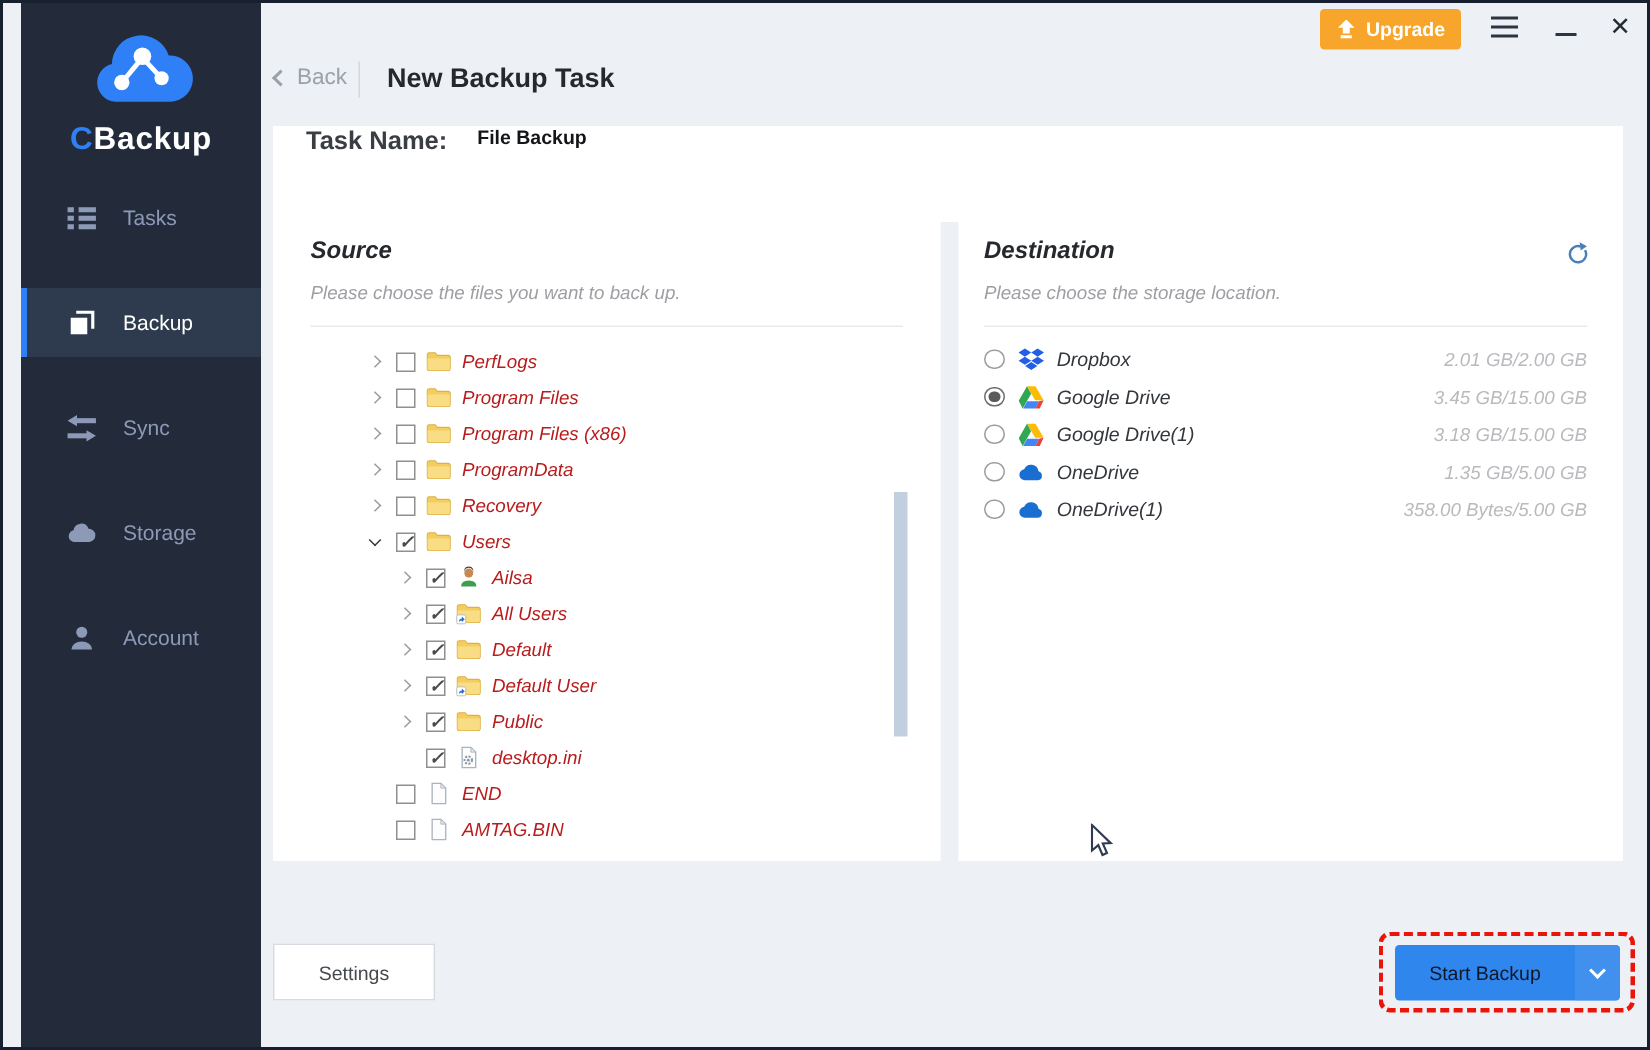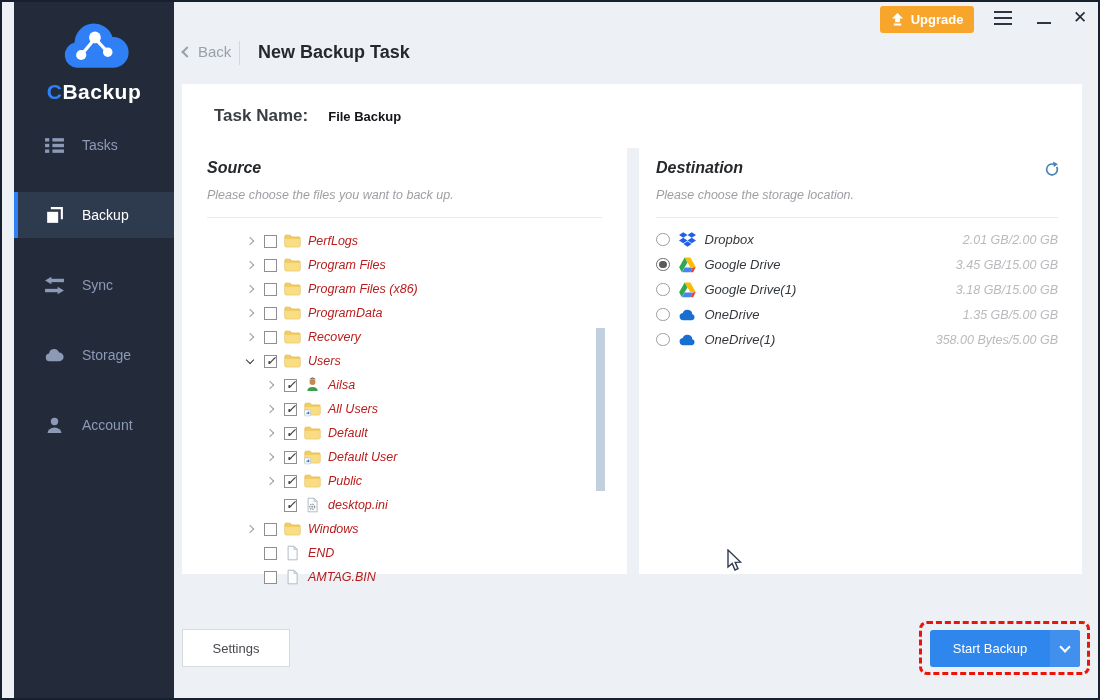--- a/index.html
+++ b/index.html
@@ -26,21 +26,21 @@
   .hdiv { position:absolute; left:237px; top:39px; width:1px; height:24px; background:#d4d8dd; }
   .page-title { position:absolute; left:256px; top:40px; font-size:18px; font-weight:bold; color:#25282c; }
   .upgrade { position:absolute; left:838px; top:4px; width:94px; height:27px; background:#f7a52b; border:none; border-radius:3px; color:#fff; font-size:13px; font-weight:bold; display:flex; align-items:center; justify-content:center; gap:7px; cursor:pointer; font-family:inherit;margin-left:40px; }
   .upgrade svg { width:13px; height:13px; }
   .wctl { position:absolute; cursor:pointer; }
   .hamburger { left:992px; top:9px; width:18px; }
   .hamburger div { height:2px; background:#2c3642; margin-bottom:4px; }
   .minimize { left:1035px; top:20px; width:14px; height:2px; background:#2c3642; }
   .close { left:1071px; top:5px; font-size:17px; color:#252c36; line-height:22px; }
   
-  .task-card { position:absolute; left:180px; top:82px; width:900px; height:64px; background:#fff; display:flex; align-items:center; padding-left:32px; }
+  .task-card { position:absolute; left:180px; top:82px; width:900px; height:64px; background:#fff; display:flex; padding-left:22px; }
   .task-label { font-size:17px; color:#3a3e44; font-weight:600; }
   .task-value { font-size:13px; color:#131518; font-weight:600; margin-left:20px; }
   
   .panel { position:absolute; top:138px; height:434px; background:#fff;font-style:italic; }
   .panel-source { left:180px; width:445px; }
   .panel-dest { left:637px; width:443px; }
   .p-title { position:absolute; font-size:16px; font-weight:bold; color:#25282c; }
   .panel-source .p-title { left:25px; top:19px; }
   .panel-dest .p-title { left:17px; top:19px; }
   .p-sub { position:absolute; font-size:12.5px; color:#9d9fa3; }
@@ -70,21 +70,21 @@
   .radio.sel { border-color:#6b6b6b; }
   .radio.sel::after { content:""; position:absolute; inset:2px; border-radius:50%; background:#5b5b5b; }
   .picon { width:17px; height:16px; margin-right:9px; display:inline-flex; }
   .picon svg { width:100%; height:100%; }
   .pname { font-size:13px; color:#33373c; }
   .pusage { margin-left:auto; font-size:12.5px; color:#b8babd; }
   
   .settings-btn { position:absolute; left:180px; top:627px; width:108px; height:38px; background:#fff; border:1px solid #d8dce1; font-size:13px; color:#45484d; cursor:pointer; font-family:inherit; }
   .annot { position:absolute; left:917px; top:619px; width:171px; height:54px; border:3px dashed #ea1408; border-radius:8px; }
   .start-btn { position:absolute; left:928px; top:628px; width:150px; height:37px; background:#2f86ec; border:none; border-radius:3px; display:flex; align-items:stretch; padding:0; cursor:pointer; overflow:hidden; font-family:inherit; }
-  .sb-label { flex:1; display:flex; align-items:center; justify-content:center; color:#ffffff; font-size:13px; }
+  .sb-label { flex:1; display:flex; align-items:center; justify-content:center; color:#0f172a; font-size:13px; }
   .sb-chev { width:30px; background:#4190ee; display:flex; align-items:center; justify-content:center; }
   .sb-chev span { width:8px; height:8px; border-right:2px solid #fff; border-bottom:2px solid #fff; transform:rotate(45deg); margin-top:-4px; }
   .cursor { position:absolute; left:722px; top:547px; width:20px; height:24px; pointer-events:none; }
 </style>
 </head>
 <body>
 
 <div class="window">
 
   <div class="sidebar">
@@ -339,33 +339,20 @@
             <svg viewBox="0 0 20 20">
               <path d="M4.5 1.5 h7.3 l4 4 v13 h-11.3 z" fill="#fdfdfd" stroke="#a9b4be" stroke-width="1.1"></path>
               <path d="M11.8 1.5 l4 4 h-4 z" fill="#e6ebf0" stroke="#a9b4be" stroke-width="0.8"></path>
               <circle cx="9.6" cy="12.2" r="3.1" fill="none" stroke="#8d98a5" stroke-width="1.7" stroke-dasharray="1.7 1.2"></circle>
               <circle cx="9.6" cy="12.2" r="1.2" fill="#8d98a5"></circle>
             </svg>
           </span>
           <span class="tlabel">desktop.ini</span>
         </div>
         <div class="tree-row">
-          <span class="chev-slot">
-            <span class="chev right"></span>
-          </span>
-          <span class="cb"></span>
-          <span class="ticon">
-            <svg viewBox="0 0 20 17">
-              <path d="M1 3.2 Q1 1.6 2.6 1.6 h4.6 l1.7 2.1 h8.5 q1.6 0 1.6 1.6 v8.6 q0 1.6 -1.6 1.6 h-14.8 q-1.6 0 -1.6 -1.6 z" fill="#f3cd5f" stroke="#dcb248" stroke-width="0.8"></path>
-              <path d="M1.3 6.2 h17.4 v7.7 q0 1.4 -1.4 1.4 h-14.6 q-1.4 0 -1.4 -1.4 z" fill="#f9dd85"></path>
-            </svg>
-          </span>
-          <span class="tlabel">Windows</span>
-        </div>
-        <div class="tree-row">
           <span class="chev-slot"></span>
           <span class="cb"></span>
           <span class="ticon">
             <svg viewBox="0 0 20 20">
               <path d="M4.5 1.5 h7.3 l4 4 v13 h-11.3 z" fill="#fdfdfd" stroke="#a9b4be" stroke-width="1.1"></path>
               <path d="M11.8 1.5 l4 4 h-4 z" fill="#e6ebf0" stroke="#a9b4be" stroke-width="0.8"></path>
             </svg>
           </span>
           <span class="tlabel">END</span>
         </div>

